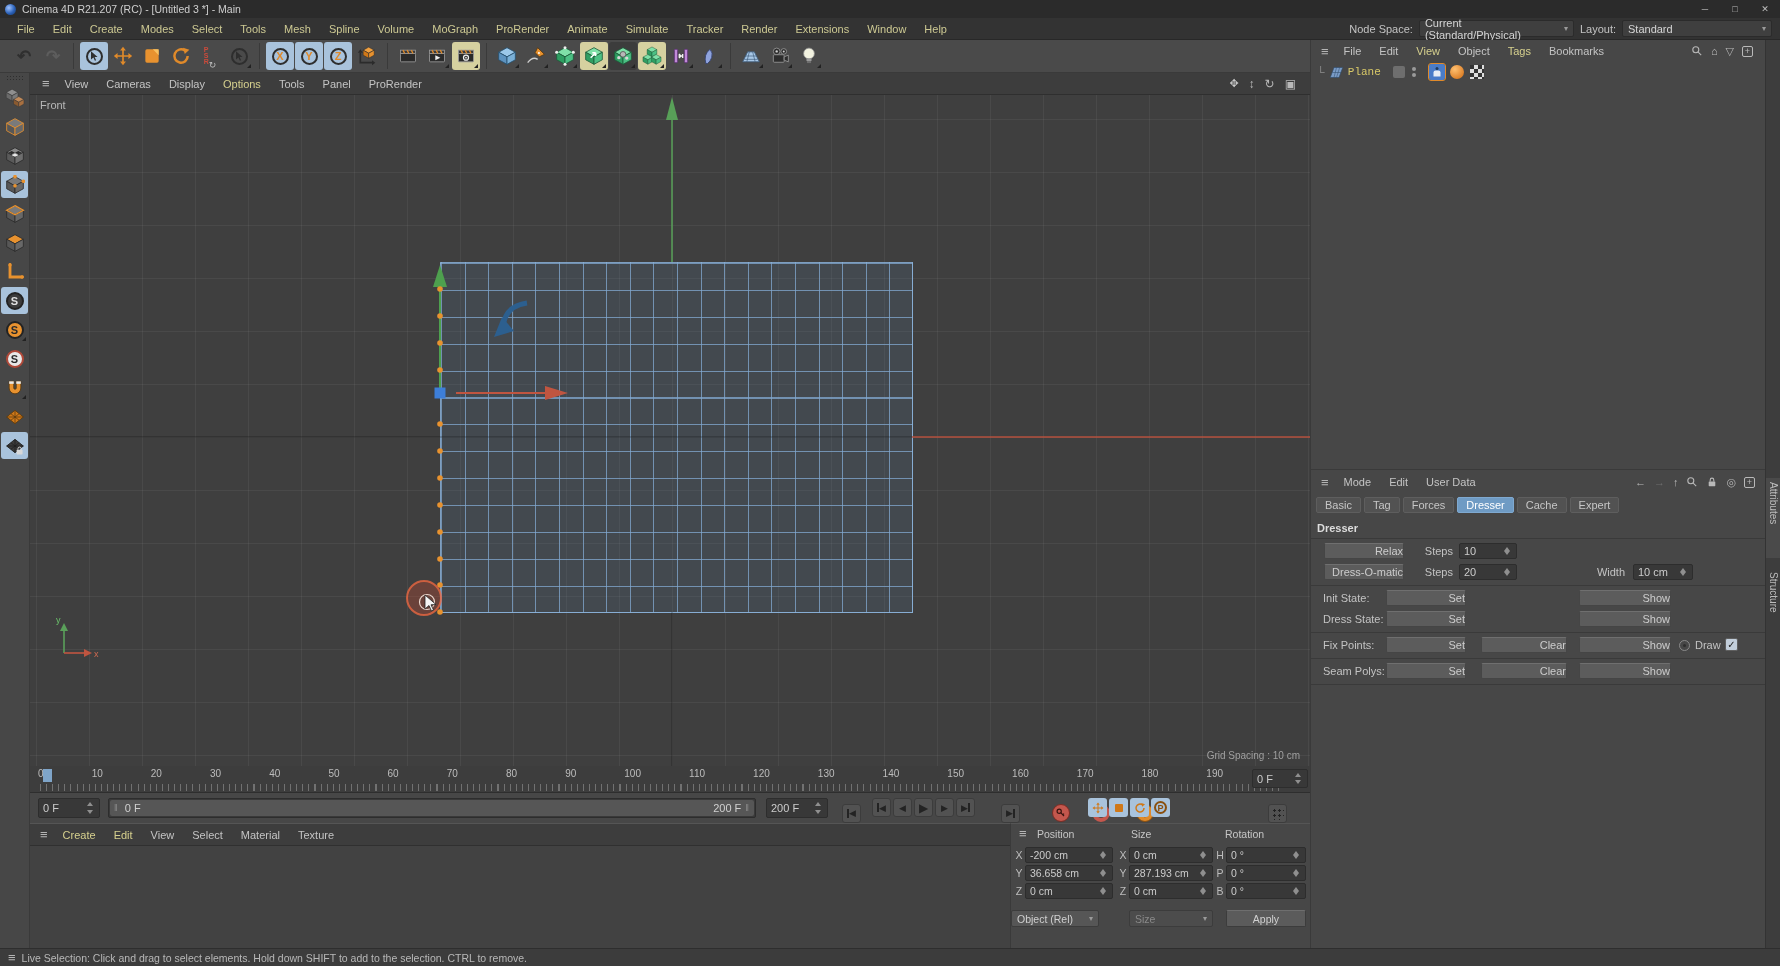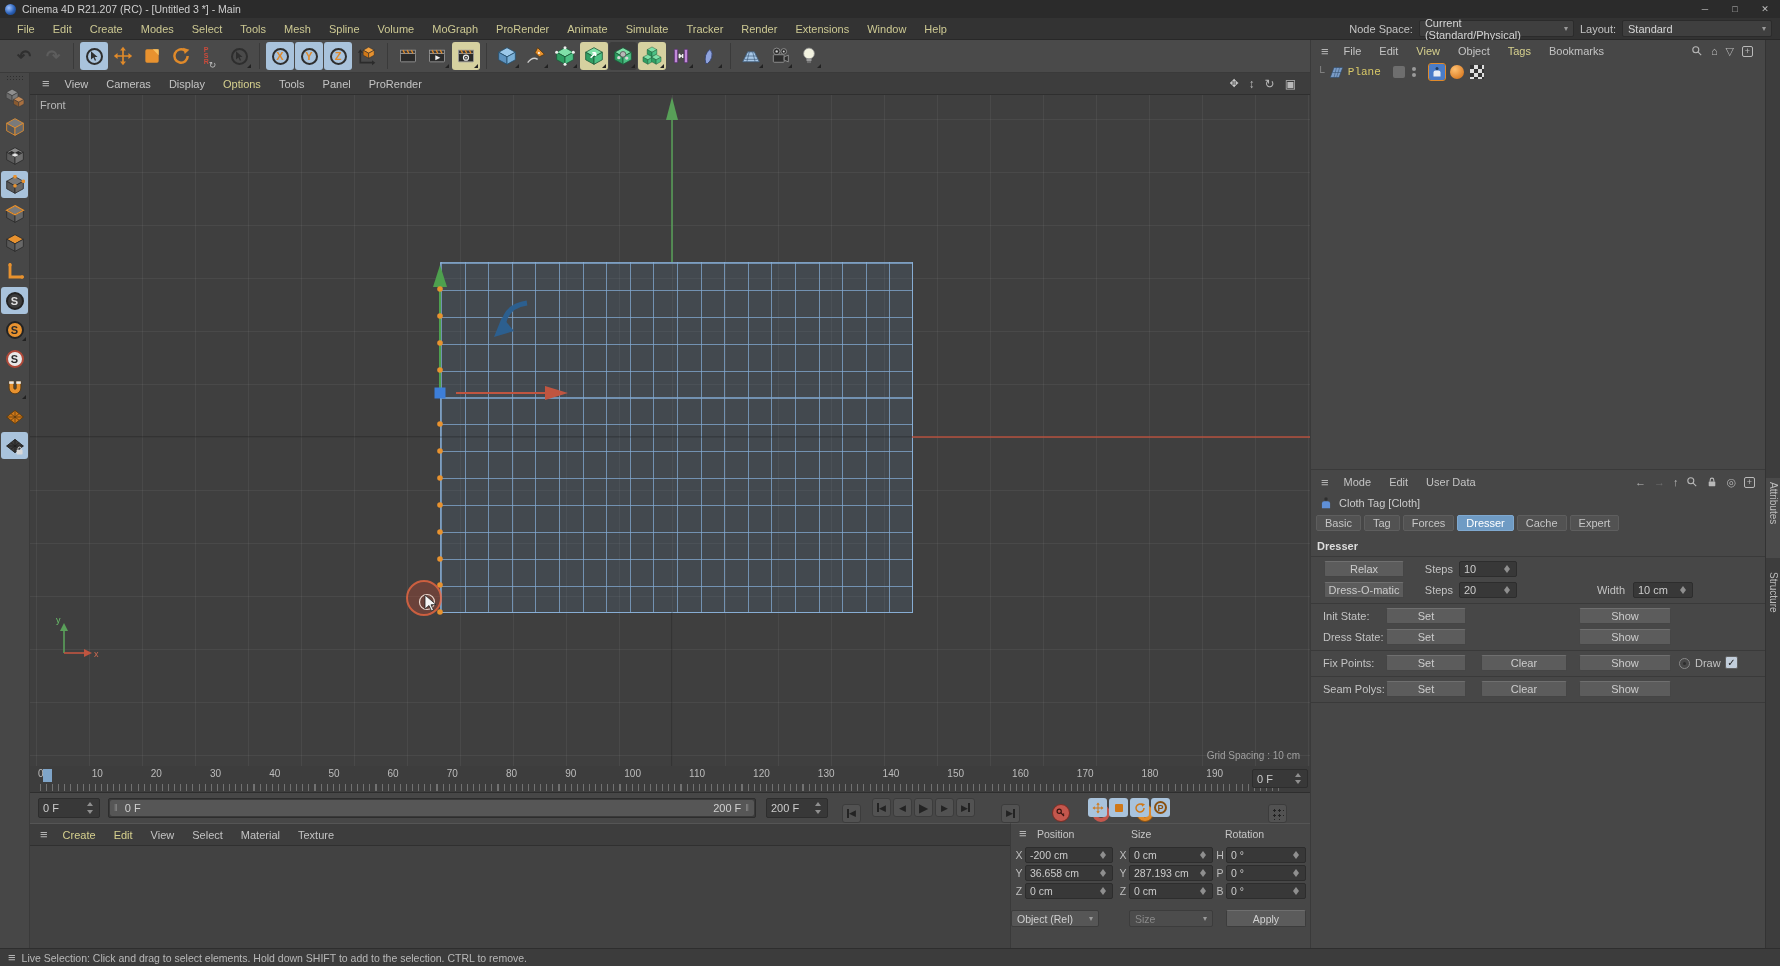--- a/index.html
+++ b/index.html
@@ -136,21 +136,21 @@
   .am-head .menu-item { color:#c4c4c4; }
   .am-icons { margin-left:auto; display:flex; gap:8px; align-items:center; padding-right:6px; color:#b9b9b9; }
   .am-icons .dim { color:#6e6e6e; }
   .am-title { height:18px; display:flex; align-items:center; gap:6px; padding-left:8px; color:#cccccc; }
   .am-tabs { height:22px; display:flex; gap:3px; padding:2px 5px; align-items:center; }
   .tab { background:#525252; border:1px solid #5e5e5e; border-radius:2px; padding:1px 8px; color:#c6c6c6; }
   .tab.active { background:#6f9bc4; border-color:#7fa9d0; color:#ffffff; }
   .am-section { padding:6px 0 2px 6px; font-weight:bold; color:#dddddd; }
   .prow { position:relative; height:21px; }
   .prow .lbl { position:absolute; left:12px; top:4px; color:#c3c3c3; }
-  .btn { position:absolute; top:2px; height:16px; line-height:15px; text-align:center; background:#5c5c5c; border:1px solid #454545; border-top-color:#6f6f6f; border-radius:2px; color:#cccccc; }
+  .btn { position:absolute; top:2px; height:16px; line-height:15px; text-align:right; background:#5c5c5c; border:1px solid #454545; border-top-color:#6f6f6f; border-radius:2px; color:#cccccc; }
   .divider { height:1px; background:#3a3a3a; margin:2px 0; }
   .cb { position:absolute; width:13px; height:13px; top:3px; background:#3a3a3a; border:1px solid #5f5f5f; border-radius:2px; display:flex; align-items:center; justify-content:center; font-size:10px; color:transparent; }
   .cb.checked { background:#c2cedb; color:#222; }
   .kf { position:absolute; width:11px; height:11px; top:5px; border:1.5px solid #8a8a8a; border-radius:50%; }
   .kf::after { content:""; position:absolute; left:2.5px; top:2.5px; width:3px; height:3px; border-radius:50%; background:#2e2e2e; }
   .afield { position:absolute; top:2px; height:16px; }
 
   
   .dockstrip { position:absolute; left:1765px; top:40px; width:15px; height:908px; background:#3d3d3d; border-left:1px solid #333; }
   .vtab { position:absolute; left:0; width:15px; writing-mode:vertical-rl; font-size:10px; color:#bdbdbd; display:flex; align-items:center; padding:4px 0; }
@@ -822,26 +822,20 @@
       <svg class="ic-sm" viewBox="0 0 20 20" style="color:#b9b9b9">
           <use href="#sym-search"></use>
         </svg>
       <svg class="ic-sm" viewBox="0 0 20 20" style="color:#b9b9b9">
           <use href="#sym-lock"></use>
         </svg>
       <span>◎</span>
       <span style="border:1px solid #b9b9b9;width:11px;height:11px;display:inline-flex;align-items:center;justify-content:center;font-size:9px;border-radius:2px">+</span>
     </div>
   </div>
-  <div class="am-title">
-    <svg width="14" height="14" viewBox="0 0 24 24">
-        <use href="#sym-person"></use>
-      </svg>
-    <span>Cloth Tag [Cloth]</span>
-  </div>
   <div class="am-tabs">
     <span class="tab">Basic</span>
     <span class="tab">Tag</span>
     <span class="tab">Forces</span>
     <span class="tab active">Dresser</span>
     <span class="tab">Cache</span>
     <span class="tab">Expert</span>
   </div>
   <div class="am-section">Dresser</div>
 

